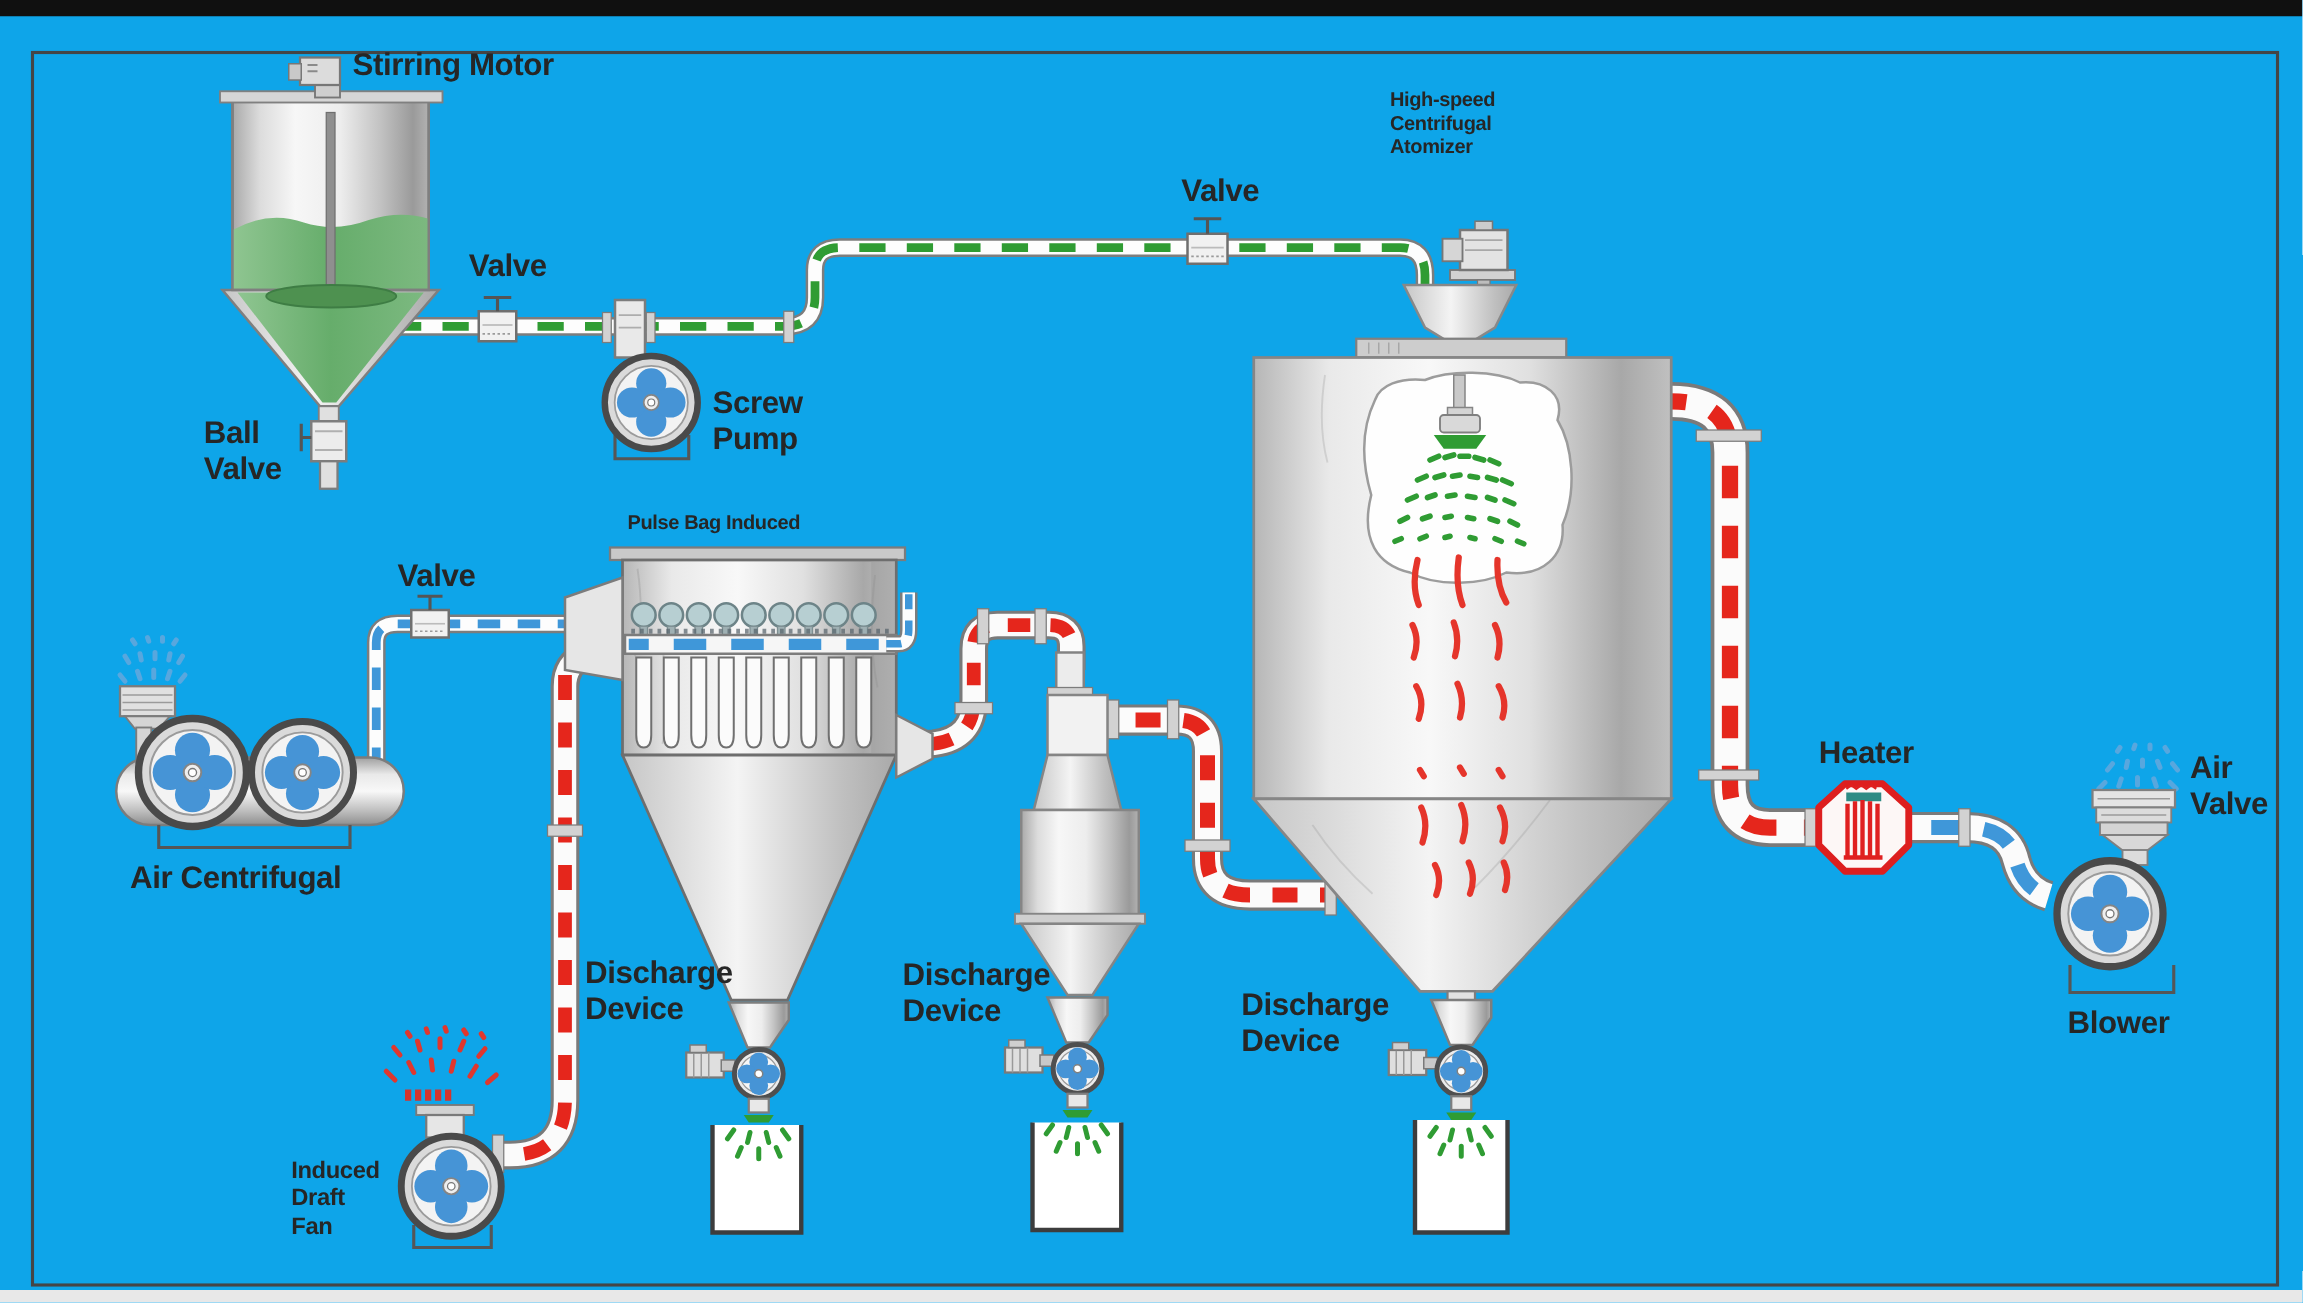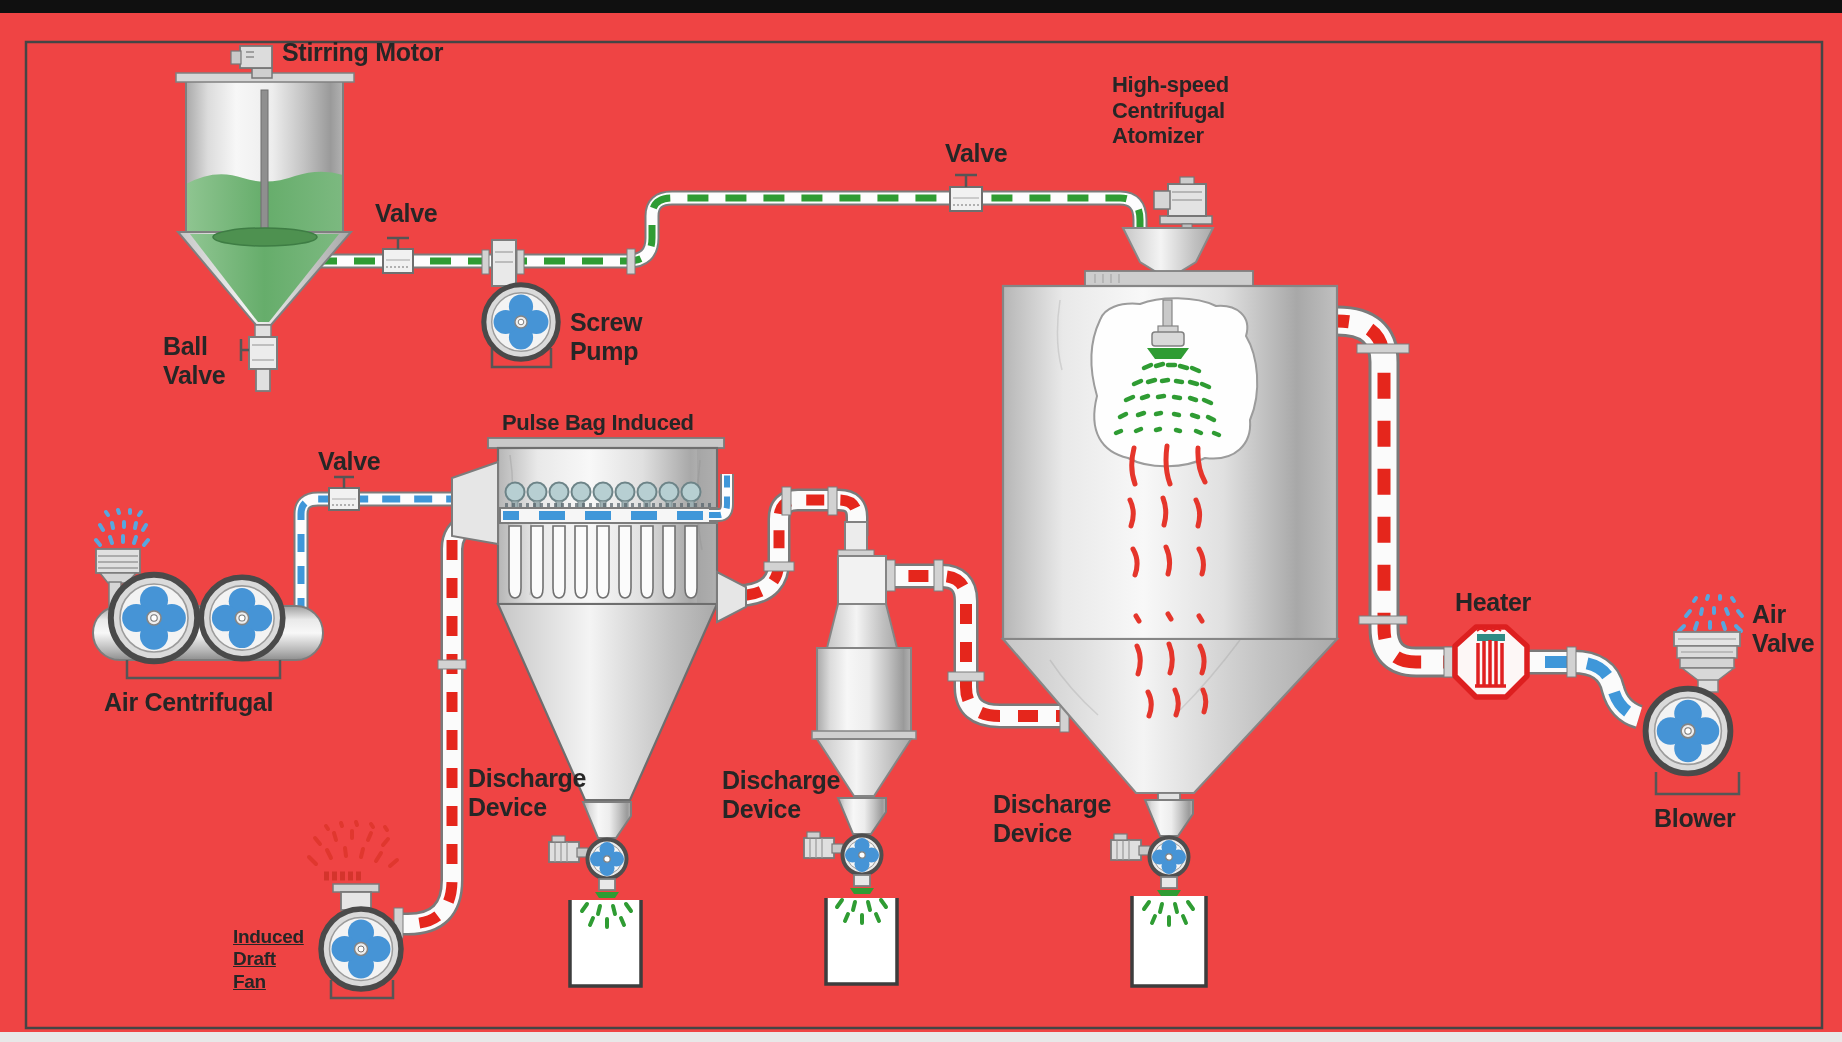--- a/index.html
+++ b/index.html
@@ -1,22 +1,22 @@
 <!DOCTYPE html>
 <html><head>
 <meta charset="utf-8">
 <style>
   html,body{margin:0;padding:0;background:#fff;}
-  .stage{position:relative;width:1842px;height:1042px;background:#ef4444;overflow:hidden;
+  .stage{position:relative;width:1842px;height:1042px;background:#0ea5e9;overflow:hidden;
          font-family:"Liberation Sans",sans-serif;}
   .svgwrap{position:absolute;left:0;top:0;width:1842px;height:1042px;}
   .label{position:absolute;font-weight:600;color:#262626;line-height:1.16;letter-spacing:-0.3px;
          font-size:25px;white-space:normal;}
-  .lbl-sm{font-size:19px;line-height:1.18;text-decoration:underline;}
-  .lbl-lg{font-size:22px;}
+  .lbl-sm{font-size:19px;line-height:1.18;}
+  .lbl-lg{font-size:16px;}
 </style>
 </head>
 <body>
 
 <div class="stage">
 
 <svg class="svgwrap" width="1842" height="1042" viewBox="0 0 1842 1042">
 <defs>
   <linearGradient id="gMetalV" x1="0" y1="0" x2="1" y2="0">
     <stop offset="0" stop-color="#a9a9a9"></stop>

